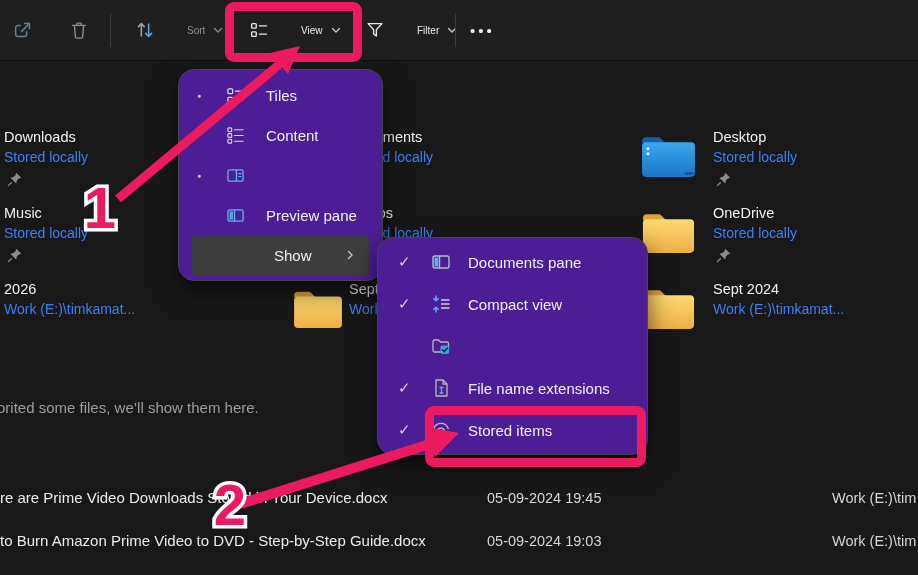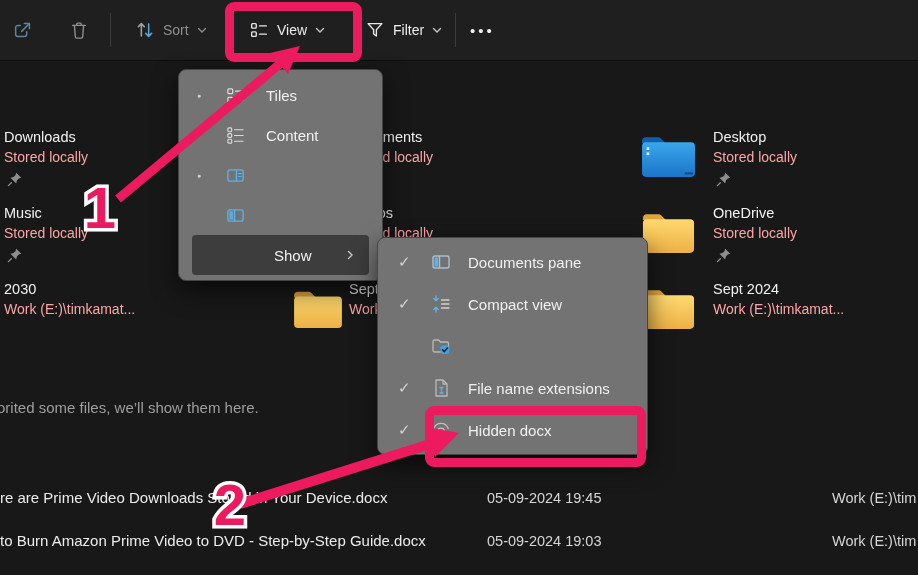--- a/index.html
+++ b/index.html
@@ -5,37 +5,37 @@
   html,body{margin:0;padding:0;background:#101010;}
   *{box-sizing:border-box;}
   .stage{
     position:relative;width:918px;height:575px;overflow:hidden;
     background:#181818;font-family:"Liberation Sans",sans-serif;
     color:#f0f0f0;-webkit-font-smoothing:antialiased;
   }
   
   .cmdbar{position:absolute;left:0;top:0;width:918px;height:61px;background:#1f1f1f;border-bottom:1px solid #0c0c0c;}
   .tool-btn{position:absolute;top:9px;height:42px;display:flex;align-items:center;gap:7px;padding:0 6px;border-radius:4px;}
-  .tool-label{font-size:14px;color:#ededed;}
+  .tool-label{font-size:10px;color:#ededed;margin-left:24px;}
   .tool-label.dim{color:#8f8f8f;}
   .vsep{position:absolute;top:13px;width:1px;height:34px;background:#3c3c3c;}
   .dots{font-size:15px;letter-spacing:3px;color:#eee;}
   
   .tile{position:absolute;width:210px;height:66px;}
   .tile .t{position:absolute;left:0;top:0;font-size:14.5px;color:#f2f2f2;white-space:nowrap;}
-  .tile .s{position:absolute;left:0;top:20px;font-size:14px;color:#fca5a5;white-space:nowrap;}
+  .tile .s{position:absolute;left:0;top:20px;font-size:14px;color:#3b82f6;white-space:nowrap;}
   .tile .pin{position:absolute;left:2px;top:42px;}
   .tile-icon{position:absolute;}
   
   .hint{position:absolute;left:-3px;top:399px;font-size:15px;color:#9e9e9e;white-space:nowrap;}
   .frow-name{position:absolute;left:0;font-size:15px;color:#ececec;white-space:nowrap;}
   .frow-date{position:absolute;left:487px;font-size:14.5px;color:#d6d6d6;white-space:nowrap;}
   .frow-loc{position:absolute;left:832px;width:86px;font-size:14.5px;color:#d6d6d6;white-space:nowrap;overflow:hidden;}
   
-  .menu{position:absolute;background:#737373;border:1px solid #454545;border-radius:8px;
+  .menu{position:absolute;background:#4c1d95;border:1px solid #454545;border-radius:16px;
         box-shadow:0 10px 24px rgba(0,0,0,.6);padding:5px 0;}
   .vmenu{left:178px;top:69px;width:205px;z-index:5;}
   .vmenu .mi{position:relative;height:40px;}
   .smenu{left:377px;top:237px;width:271px;z-index:6;padding:3px 0;}
   .smenu .mi{position:relative;height:42px;}
   .mi .bullet{position:absolute;left:18px;top:0;height:100%;display:flex;align-items:center;font-size:7px;color:#d4d4d4;}
   .mi .check{position:absolute;left:20px;top:0;height:100%;display:flex;align-items:center;font-size:15px;color:#d4d4d4;}
   .vmenu .mi .ic{position:absolute;left:47px;top:0;height:100%;display:flex;align-items:center;}
   .smenu .mi .ic{position:absolute;left:53px;top:0;height:100%;display:flex;align-items:center;}
   .vmenu .mi .lbl{position:absolute;left:87px;top:0;height:100%;display:flex;align-items:center;font-size:15px;color:#f0f0f0;white-space:nowrap;}
@@ -125,21 +125,21 @@
   </div>
   <div class="tile" style="left:4px;top:205px">
     <span class="t">Music</span>
     <span class="s">Stored locally</span>
     <svg class="pin" width="17" height="17" viewBox="0 0 20 20">
       <path d="M12 2 l6 6 -2.9 .9 -2.3 2.3 -.8 3.6 -6.8 -6.8 3.6 -.8 2.3 -2.3 z" fill="#8d8d8d"></path>
       <path d="M6.3 13.7 L2.8 17.2" stroke="#8d8d8d" stroke-width="1.6" stroke-linecap="round"></path>
     </svg>
   </div>
   <div class="tile" style="left:4px;top:281px">
-    <span class="t">2030</span>
+    <span class="t">2026</span>
     <span class="s">Work (E:)\timkamat...</span>
   </div>
 
   <div class="tile" style="left:349px;top:129px">
     <span class="t">Documents</span>
     <span class="s">Stored locally</span>
   </div>
   <div class="tile" style="left:349px;top:205px">
     <span class="t">Videos</span>
     <span class="s">Stored locally</span>
@@ -238,20 +238,21 @@
     </div>
     <div class="mi">
       <span class="bullet"></span>
       <span class="ic">
           <svg width="19" height="19" viewBox="0 0 20 20">
         <rect x="2" y="4" width="16" height="12" rx="2" stroke="var(--accent-blue,#5fb2e5)" fill="none" stroke-width="1.4"></rect>
         <path d="M9 4 v12" stroke="var(--accent-blue,#5fb2e5)" stroke-width="1.4"></path>
         <rect x="3.6" y="5.6" width="3.9" height="8.8" fill="var(--accent-blue,#5fb2e5)" opacity=".85"></rect>
       </svg>
         </span>
+      <span class="lbl">Preview pane</span>
     </div>
     <div class="mi hl">
       <span class="lbl">Show</span>
       <span class="subarrow">
           <svg width="12" height="12" viewBox="0 0 12 12">
         <path d="M4.5 2.5 L8 6 L4.5 9.5" fill="none" stroke="#c8c8c8" stroke-width="1.4" stroke-linecap="round"></path>
       </svg>
         </span>
     </div>
   </div>
@@ -301,21 +302,21 @@
       <span class="lbl">File name extensions</span>
     </div>
     <div class="mi">
       <span class="check">✓</span>
       <span class="ic">
           <svg width="20" height="20" viewBox="0 0 20 20">
         <path d="M2.8 8.5 a7.6 7.6 0 0 1 14.4 0" stroke="#c0c0c0" fill="none" stroke-width="1.3" stroke-linecap="round"></path>
         <circle cx="10" cy="11.5" r="3.4" stroke="#c0c0c0" fill="none" stroke-width="1.3"></circle>
       </svg>
         </span>
-      <span class="lbl">Hidden docx</span>
+      <span class="lbl">Stored items</span>
     </div>
   </div>
 
   <div class="hl-rect" style="left:225px;top:2px;width:137px;height:60px"></div>
   <div class="hl-rect" style="left:425px;top:406px;width:221px;height:61px"></div>
 
   <svg class="overlay">
     <line x1="118" y1="199" x2="281" y2="63" stroke-width="9" stroke="#ec1a5e"></line>
     <polygon points="300,46 288,74 270,53" fill="#ec1a5e"></polygon>
     <line x1="240" y1="504" x2="430" y2="444" stroke-width="10" stroke="#ec1a5e"></line>

